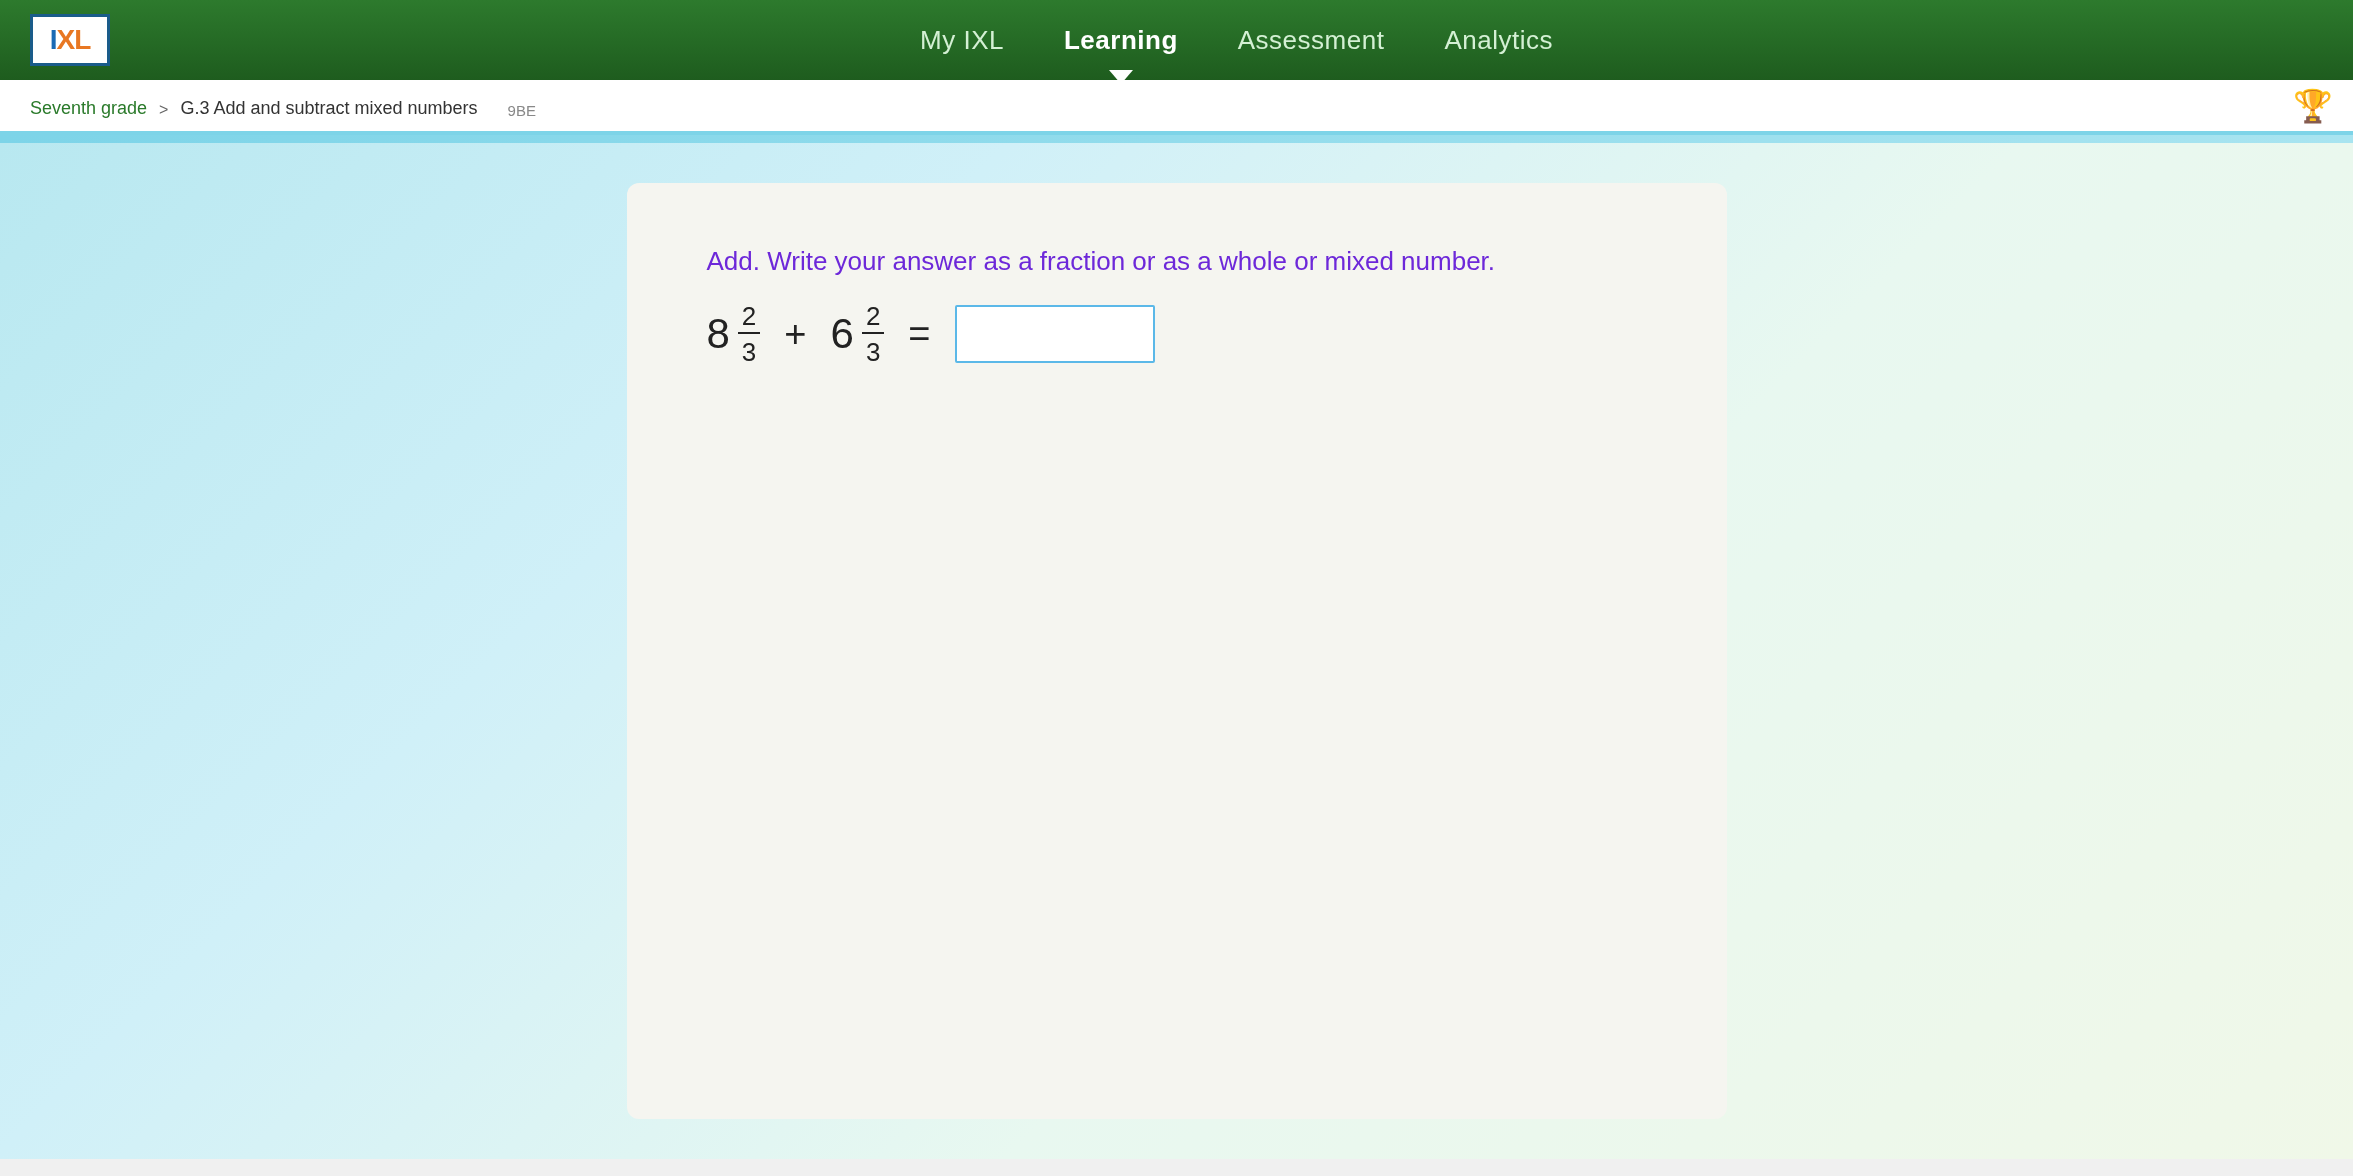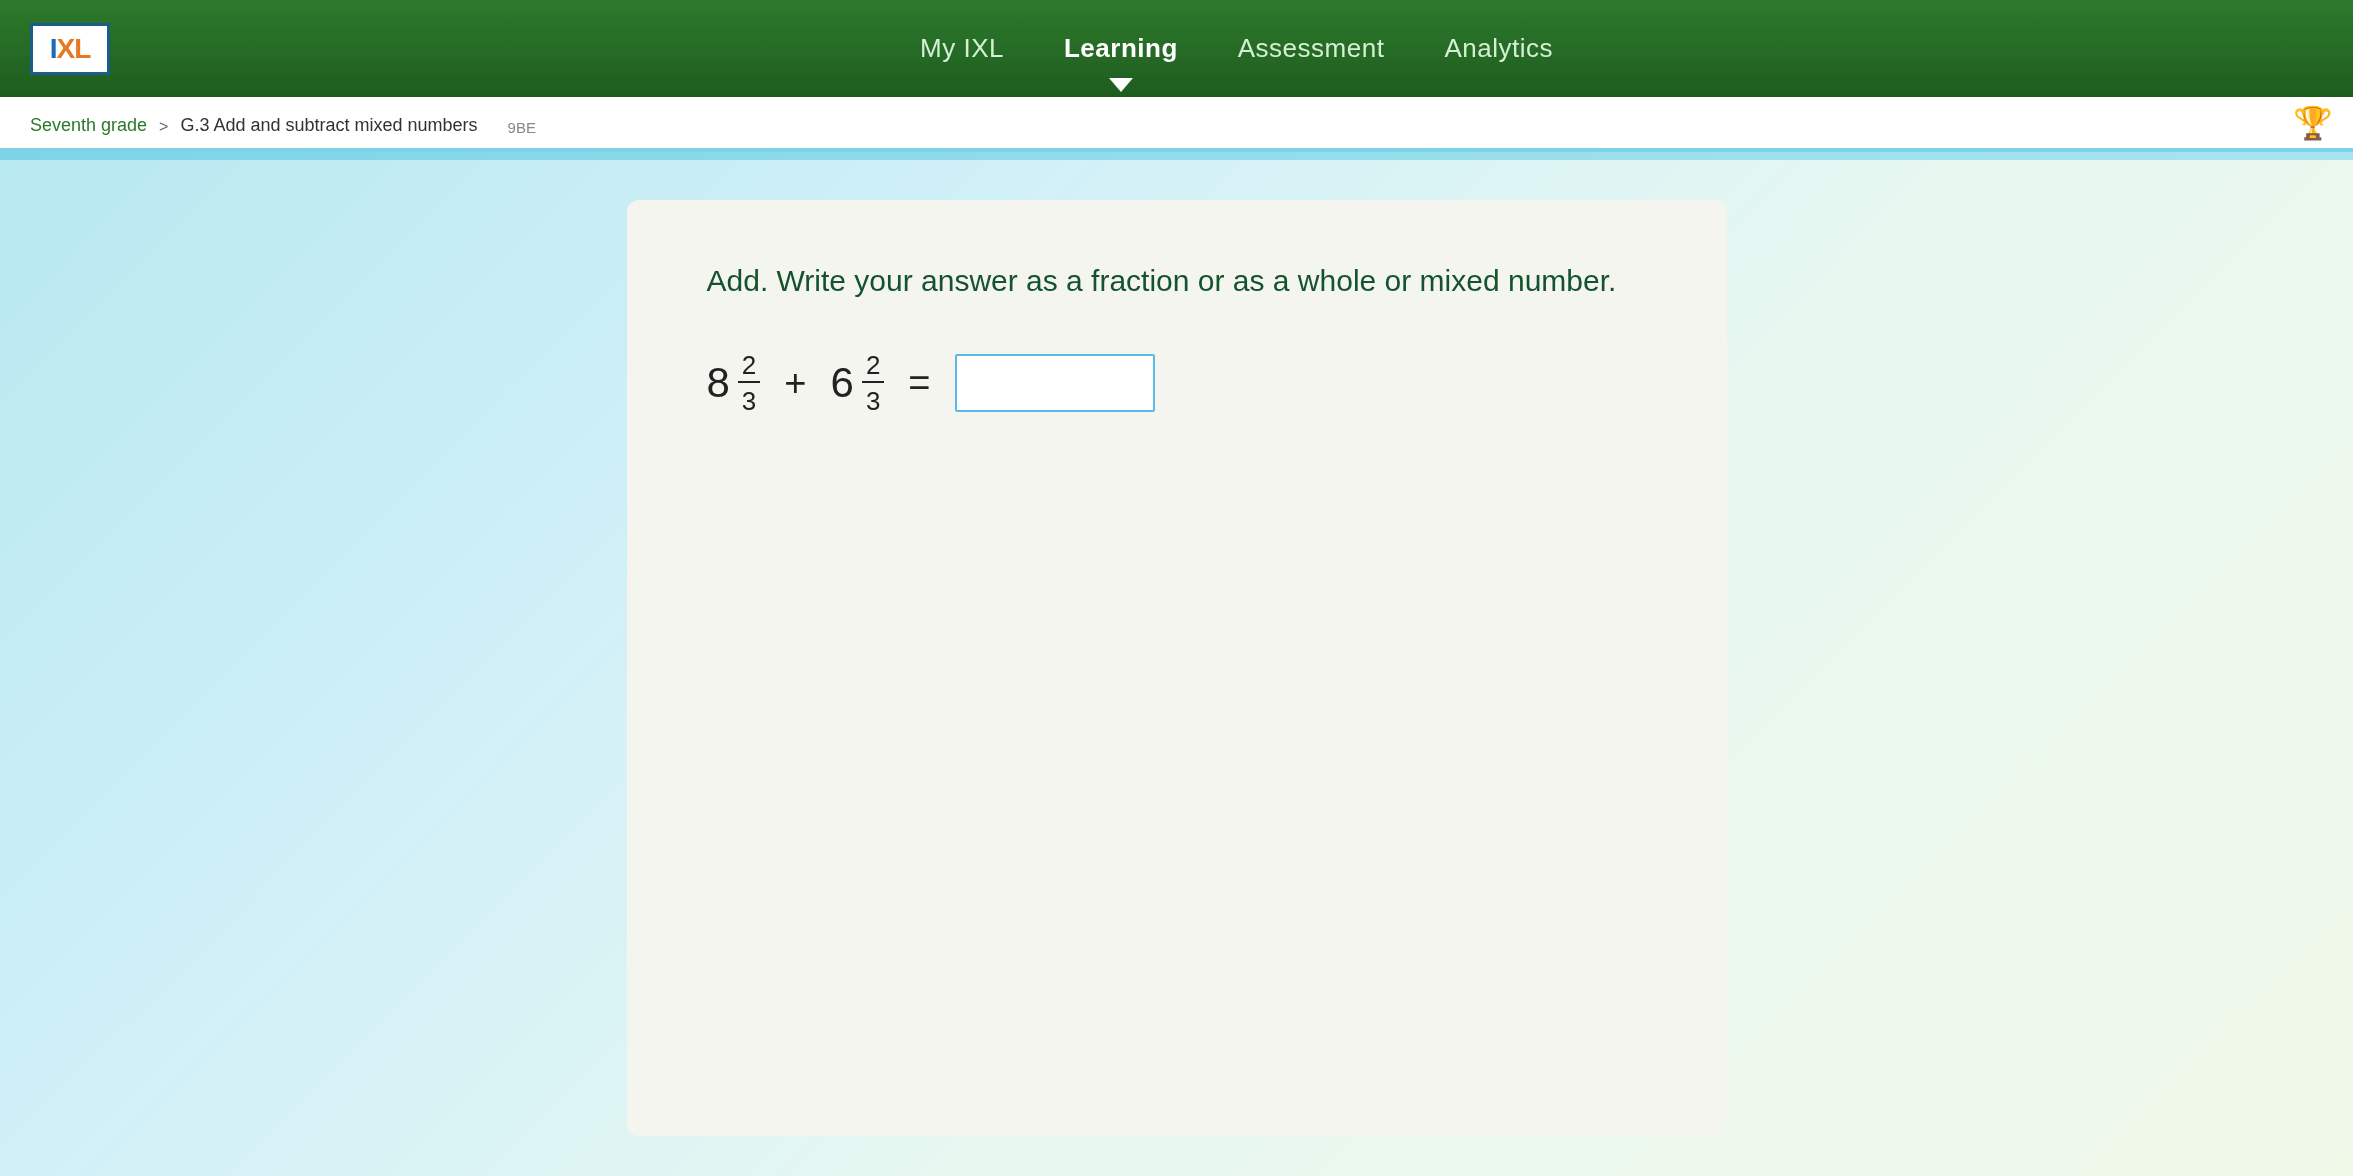--- a/index.html
+++ b/index.html
@@ -14,21 +14,21 @@
       min-height: 100vh;
     }
 
     
     .navbar {
       background: linear-gradient(to bottom, #2d7a2d, #1e5c1e);
       background-color: #2a6e2a;
       display: flex;
       align-items: center;
       padding: 0 30px;
-      height: 97px;
+      height: 80px;
       position: relative;
     }
 
     .logo-box {
       background: white;
       border: 3px solid #1a5c8a;
       padding: 6px 12px;
       display: flex;
       align-items: center;
       justify-content: center;
@@ -144,23 +144,23 @@
     .problem-card {
       background: #f5f5f0;
       border-radius: 12px;
       padding: 60px 80px 80px 80px;
       width: 100%;
       max-width: 1100px;
       min-height: 500px;
     }
 
     .problem-instruction {
-      font-size: 30px;
-      color: #14532d;
-      margin-bottom: 50px;
+      font-size: 26px;
+      color: #6d28d9;
+      margin-bottom: 24px;
       font-weight: 400;
       line-height: 1.4;
     }
 
     .math-expression {
       display: flex;
       align-items: center;
       gap: 16px;
       margin-bottom: 60px;
       font-size: 38px;

